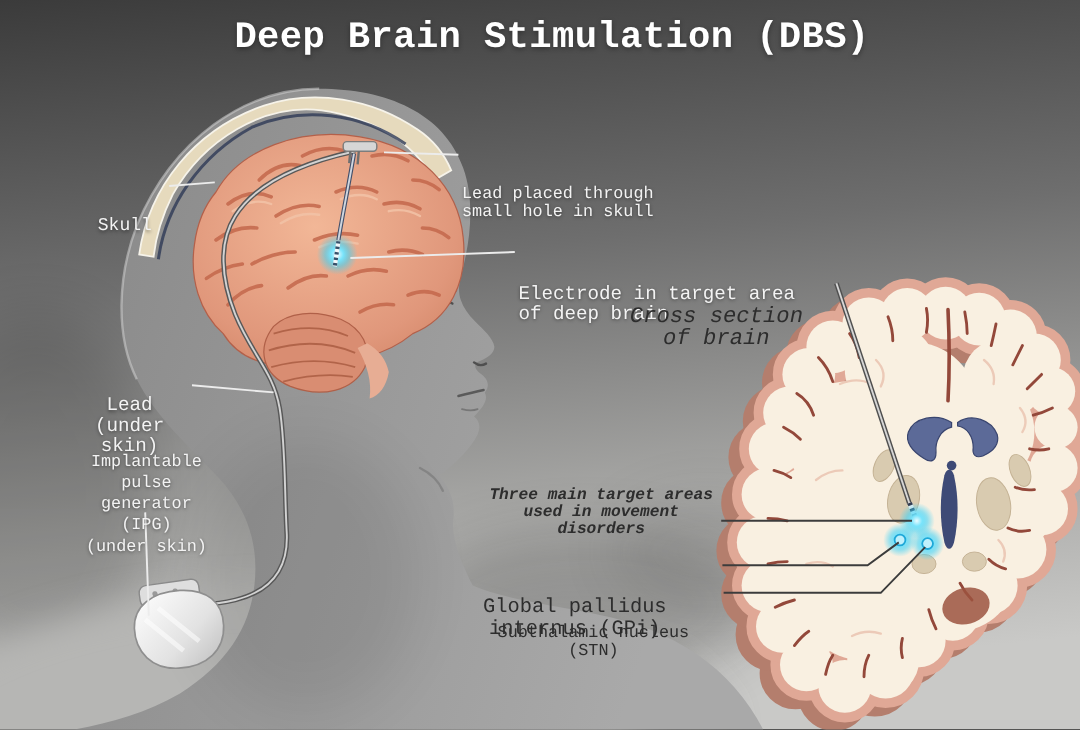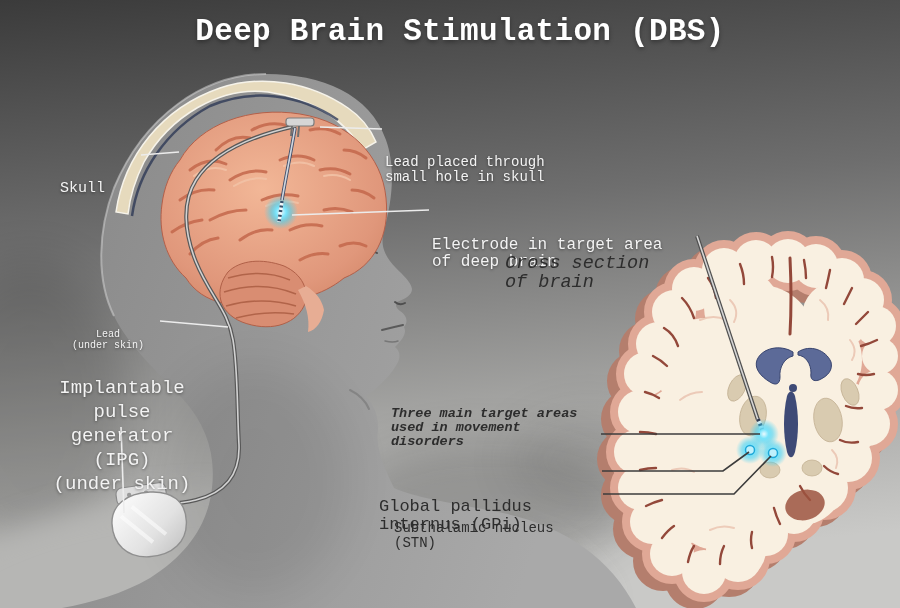--- a/index.html
+++ b/index.html
@@ -2,30 +2,30 @@
 <html><head>
 <meta charset="utf-8">
 <style>
   html,body{margin:0;padding:0;background:#222;}
   #stage{position:relative;width:900px;height:608px;overflow:hidden;
          font-family:Liberation Mono, monospace;}
   #stage svg{position:absolute;left:0;top:0;}
   .lbl{position:absolute;white-space:pre-line;line-height:1.06;margin-top:35px;}
   .lbl.light{color:#f3f3f3;text-shadow:0 1px 3px rgba(0,0,0,.45);}
   .lbl.dark{color:#2d2d2d;}
-  .ta-r{text-align:left;}
+  .ta-r{text-align:center;}
   .ta-c{text-align:center;}
   #title{position:absolute;top:14px;left:0;width:920px;text-align:center;
          font-size:31px;font-weight:bold;color:#fff;letter-spacing:.3px;
          text-shadow:0 2px 4px rgba(0,0,0,.35);}
   #lbl-skull{left:60px;top:146px;width:88px;font-size:15px;}
   #lbl-lead-hole{left:385px;top:120px;font-size:14px;}
   #lbl-electrode{left:432px;top:202px;font-size:16px;}
-  #lbl-lead-skin{left:52px;top:295px;width:112px;font-size:10px;}
-  #lbl-ipg{left:52px;top:342px;width:140px;font-size:19px;line-height:1.26;}
+  #lbl-lead-skin{left:52px;top:295px;width:112px;font-size:16px;}
+  #lbl-ipg{left:52px;top:342px;width:140px;font-size:14px;line-height:1.26;}
   #lbl-cross{left:505px;top:220px;width:184px;font-size:18.5px;font-style:italic;line-height:1.02;}
   #lbl-heading{left:391px;top:372px;width:220px;font-size:13.5px;font-weight:bold;font-style:italic;line-height:1.02;}
   #lbl-vim{left:355px;top:427px;width:242px;font-size:14px;line-height:1.1;}
   #lbl-gpi{left:379px;top:463px;width:200px;font-size:17px;}
   #lbl-stn{left:394px;top:486px;width:201px;font-size:14px;}
 </style>
 </head>
 <body>
 
 <div id="stage">

